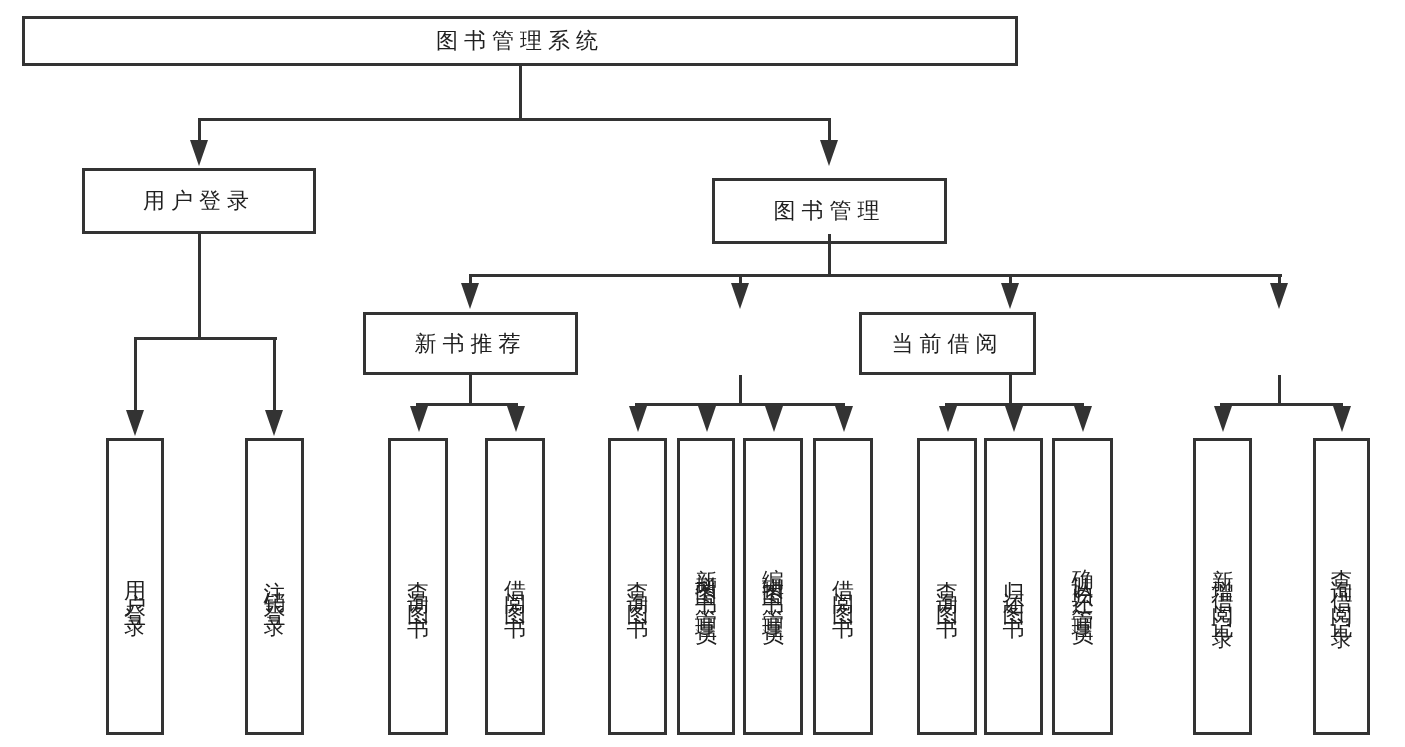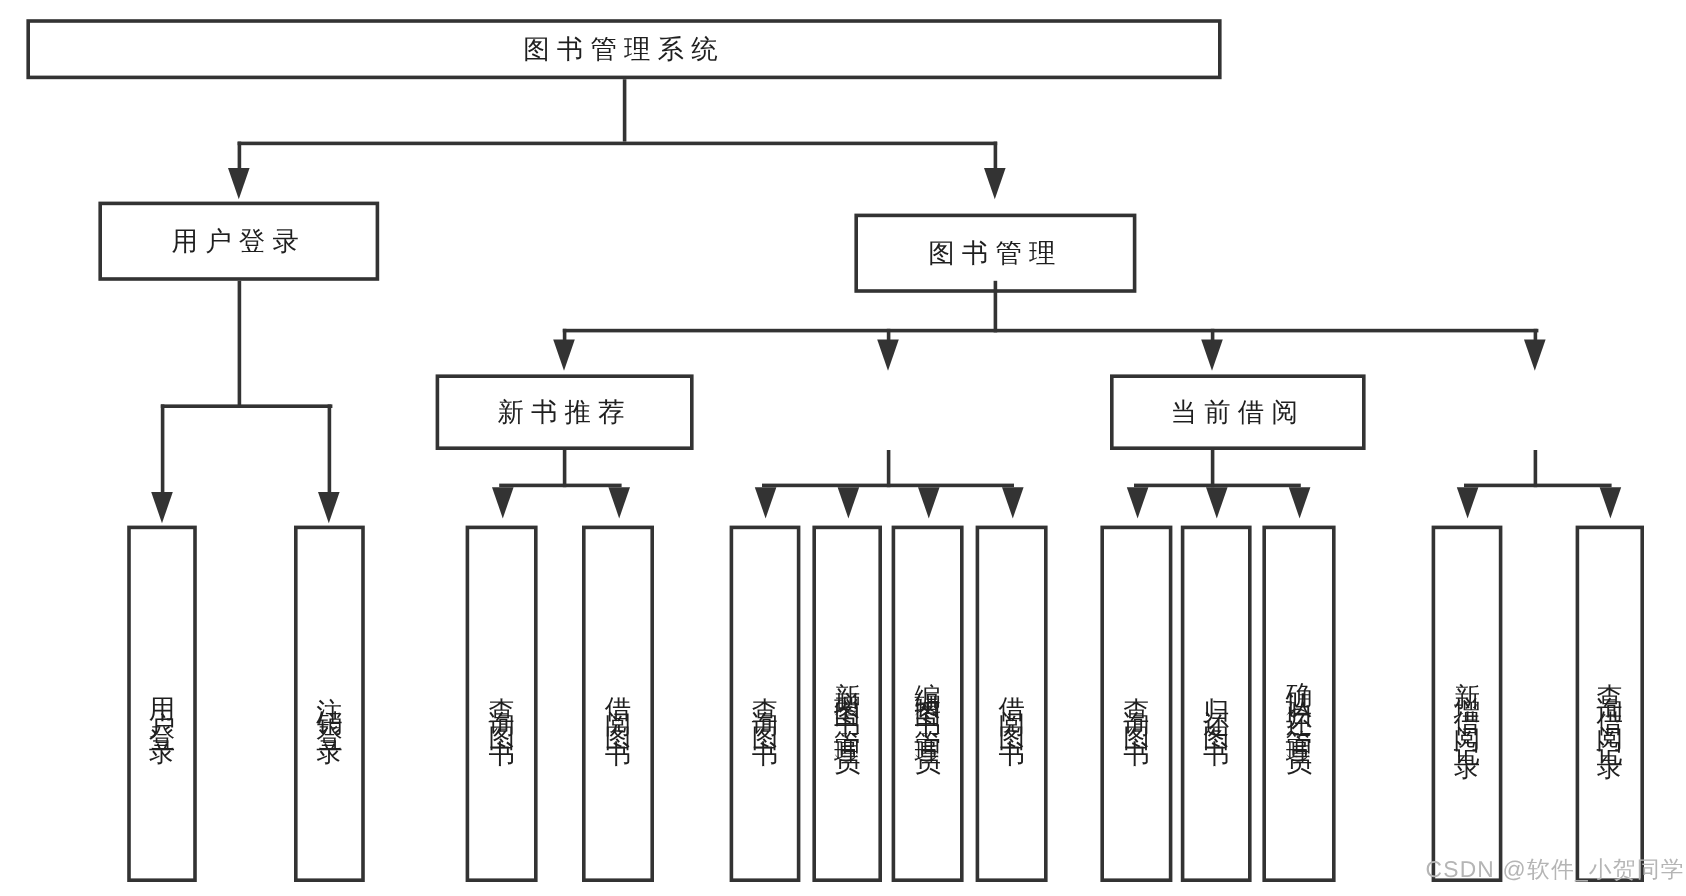--- a/index.html
+++ b/index.html
@@ -58,21 +58,21 @@
   <div class="line" style="left:469px;top:274px;width:3px;height:10px"></div>
   <div class="arrow" style="left:461px;top:283px"></div>
   <div class="line" style="left:739px;top:274px;width:3px;height:10px"></div>
   <div class="arrow" style="left:731px;top:283px"></div>
   <div class="line" style="left:1009px;top:274px;width:3px;height:10px"></div>
   <div class="arrow" style="left:1001px;top:283px"></div>
   <div class="line" style="left:1278px;top:274px;width:3px;height:10px"></div>
   <div class="arrow" style="left:1270px;top:283px"></div>
 
   <div class="node h" style="left:363px;top:312px;width:215px;height:63px">新书推荐</div>
-  <div class="node h" style="left:925px;top:312px;width:213px;height:63px">当前借阅</div>
+  <div class="node h" style="left:859px;top:312px;width:177px;height:63px">当前借阅</div>
 
   <div class="line" style="left:469px;top:375px;width:3px;height:31px"></div>
   <div class="line" style="left:416px;top:403px;width:102px;height:3px"></div>
   <div class="arrow" style="left:410px;top:406px"></div>
   <div class="arrow" style="left:507px;top:406px"></div>
 
   <div class="line" style="left:739px;top:375px;width:3px;height:31px"></div>
   <div class="line" style="left:635px;top:403px;width:210px;height:3px"></div>
   <div class="arrow" style="left:629px;top:406px"></div>
   <div class="arrow" style="left:698px;top:406px"></div>
@@ -127,15 +127,14 @@
     <span class="tight">确认归还（管理员）</span>
   </div>
 
   <div class="node v" style="left:1193px;top:438px;width:59px;height:297px">
     <span>新增借阅记录</span>
   </div>
   <div class="node v" style="left:1313px;top:438px;width:57px;height:297px">
     <span>查询借阅记录</span>
   </div>
 
-  <div class="watermark">CSDN @软件_小贺同学</div>
 
 </div>
 
 </body></html>

